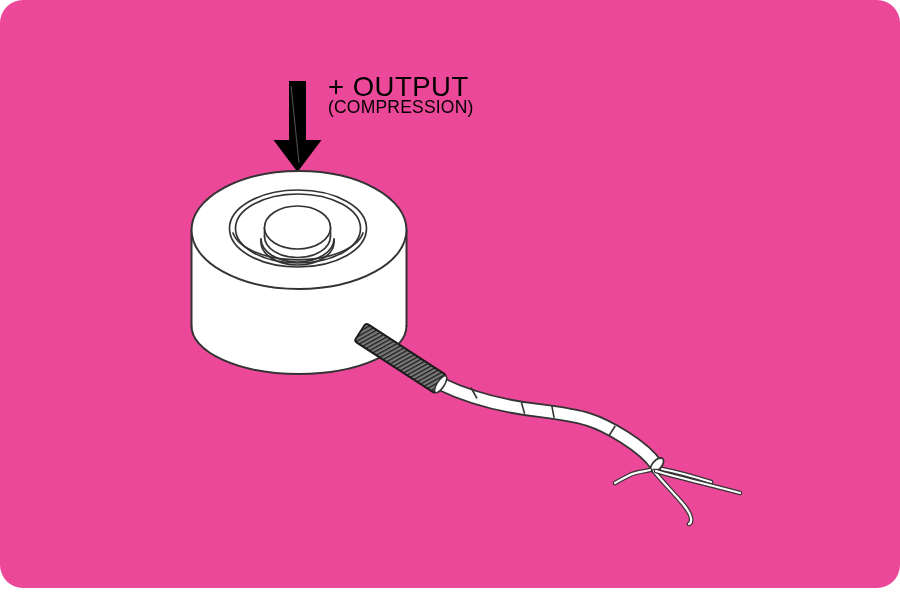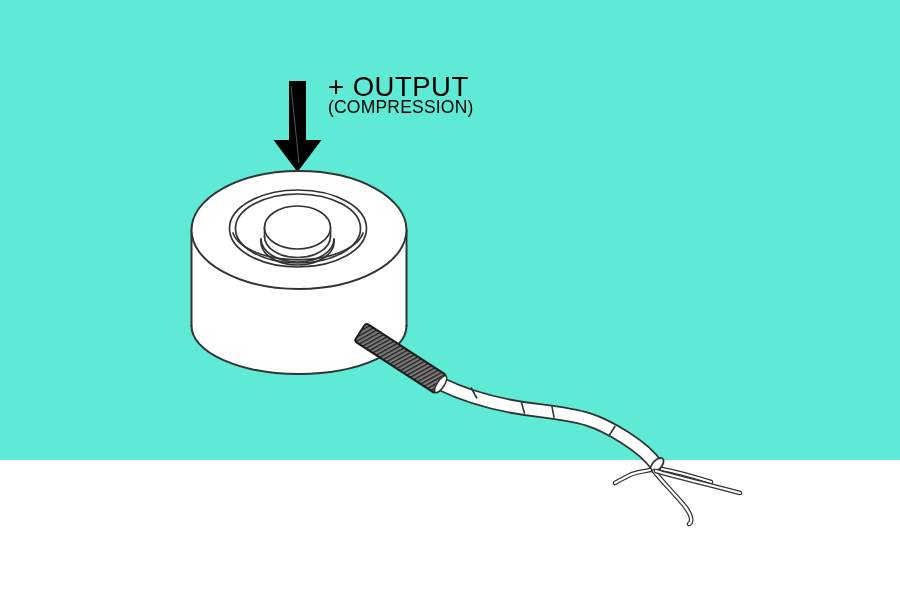--- a/index.html
+++ b/index.html
@@ -7,22 +7,23 @@
     padding: 0;
     background: #ffffff;
     width: 900px;
     height: 600px;
     overflow: hidden;
     font-family: "Liberation Sans", sans-serif;
   }
   .stage {
     position: relative;
     width: 900px;
-    height: 460px;
-    background: #5eead4;
+    height: 588px;
+    background: #ec4899;
+    border-radius: 23px;
   }
   svg { display: block; }
   .ln {
     fill: none;
     stroke: #333333;
     stroke-width: 2;
     stroke-linecap: round;
   }
   .ln-thin {
     fill: none;

